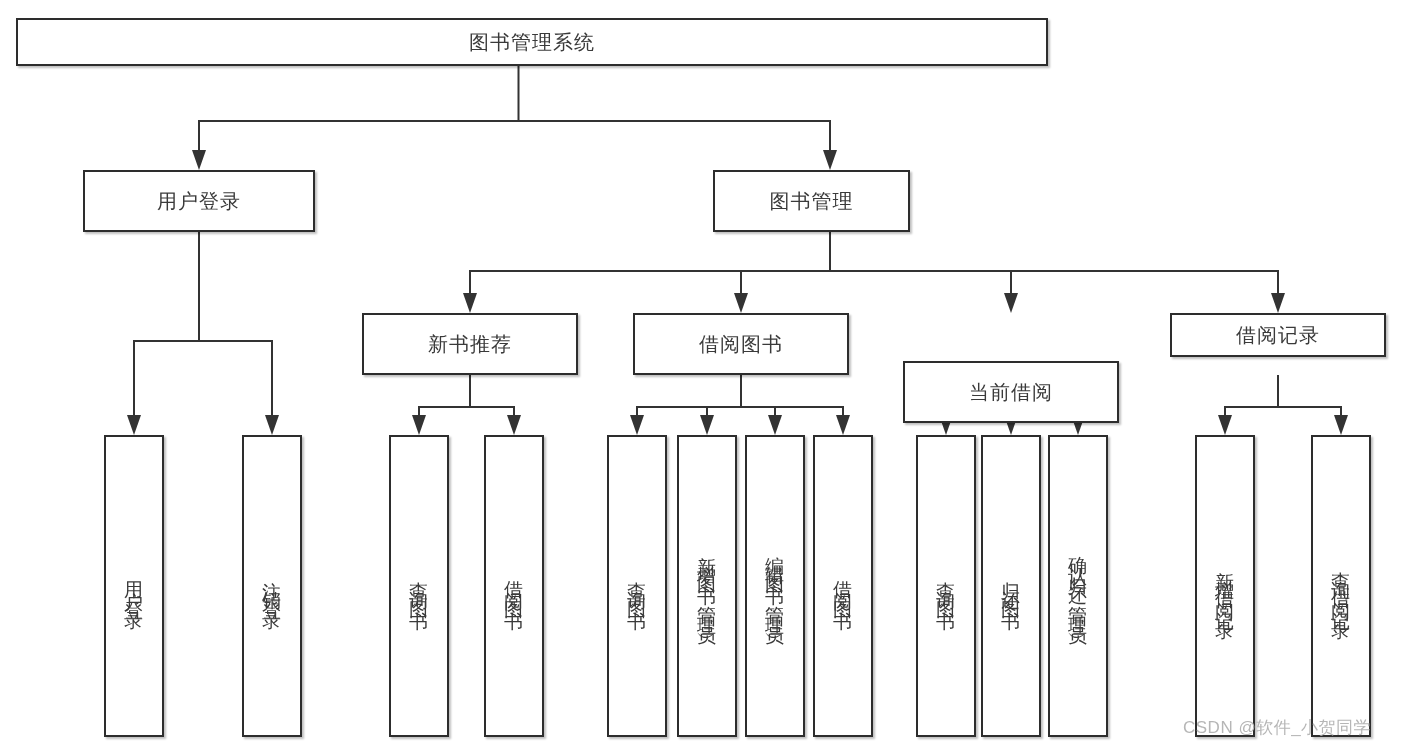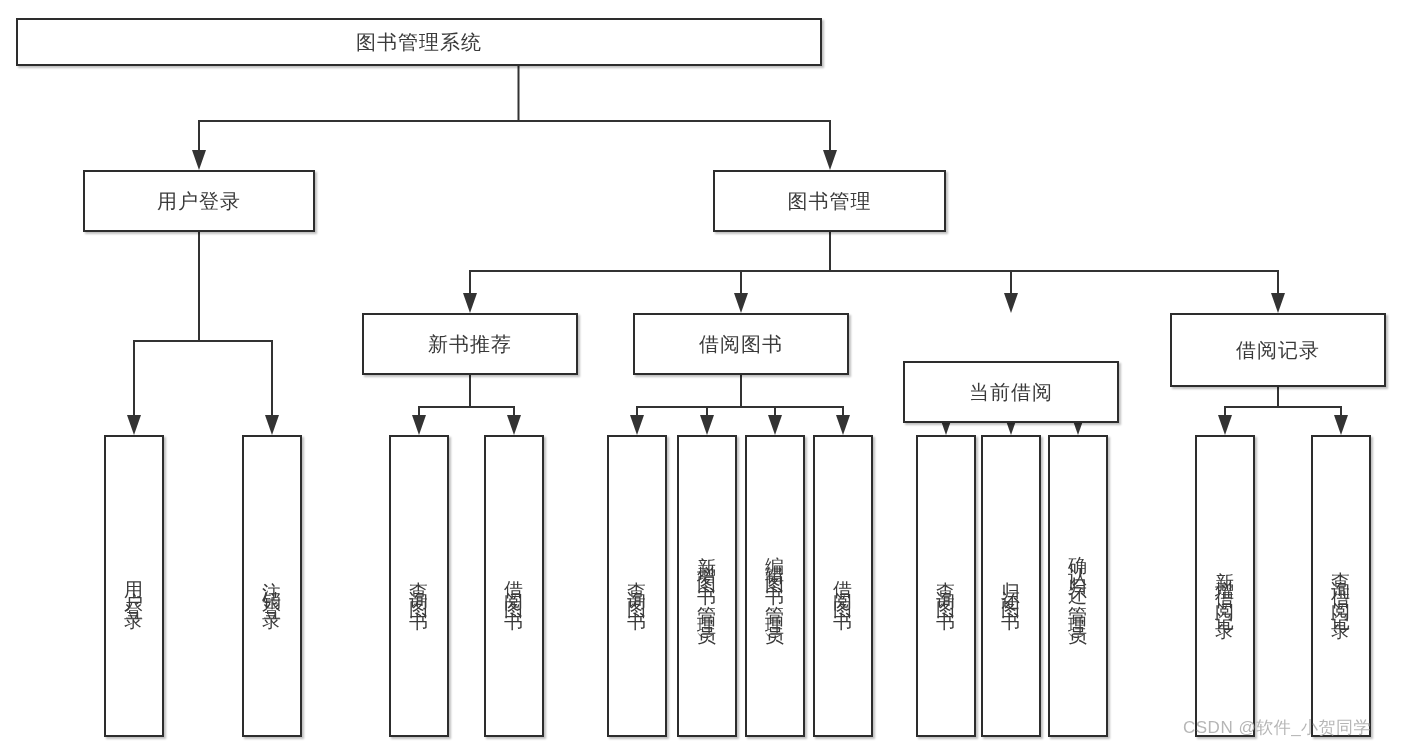--- a/index.html
+++ b/index.html
@@ -137,48 +137,48 @@
     <g>
       <line x1="1278" y1="375" x2="1278" y2="408"></line>
       <line x1="1224" y1="407" x2="1342" y2="407"></line>
       <line x1="1225" y1="407" x2="1225" y2="421"></line>
       <polygon points="1218,415 1232,415 1225,435"></polygon>
       <line x1="1341" y1="407" x2="1341" y2="421"></line>
       <polygon points="1334,415 1348,415 1341,435"></polygon>
     </g>
   </svg>
 
-  <div class="node h" style="left:16px; top:18px; width:806px; height:48px;">
+  <div class="node h" style="left:16px; top:18px; width:1032px; height:48px;">
     <span class="lbl">图书管理系统</span>
   </div>
 
   <div class="node h" style="left:83px; top:170px; width:232px; height:62px;">
     <span class="lbl">用户登录</span>
   </div>
-  <div class="node h" style="left:713px; top:170px; width:233px; height:62px;">
+  <div class="node h" style="left:713px; top:170px; width:197px; height:62px;">
     <span class="lbl">图书管理</span>
   </div>
 
   <div class="node v" style="left:104px; top:435px; width:60px; height:302px;">
     <span class="lbl">用户登录</span>
   </div>
   <div class="node v" style="left:242px; top:435px; width:60px; height:302px;">
     <span class="lbl">注销登录</span>
   </div>
 
   <div class="node h" style="left:362px; top:313px; width:216px; height:62px;">
     <span class="lbl">新书推荐</span>
   </div>
   <div class="node h" style="left:633px; top:313px; width:216px; height:62px;">
     <span class="lbl">借阅图书</span>
   </div>
   <div class="node h" style="left:903px; top:313px; width:216px; height:62px;margin-top:48px;">
     <span class="lbl">当前借阅</span>
   </div>
-  <div class="node h" style="left:1170px; top:313px; width:216px; height:74px;">
+  <div class="node h" style="left:1170px; top:313px; width:216px; height:44px;">
     <span class="lbl">借阅记录</span>
   </div>
 
   <div class="node v" style="left:389px; top:435px; width:60px; height:302px;">
     <span class="lbl">查询图书</span>
   </div>
   <div class="node v" style="left:484px; top:435px; width:60px; height:302px;">
     <span class="lbl">借阅图书</span>
   </div>
 

